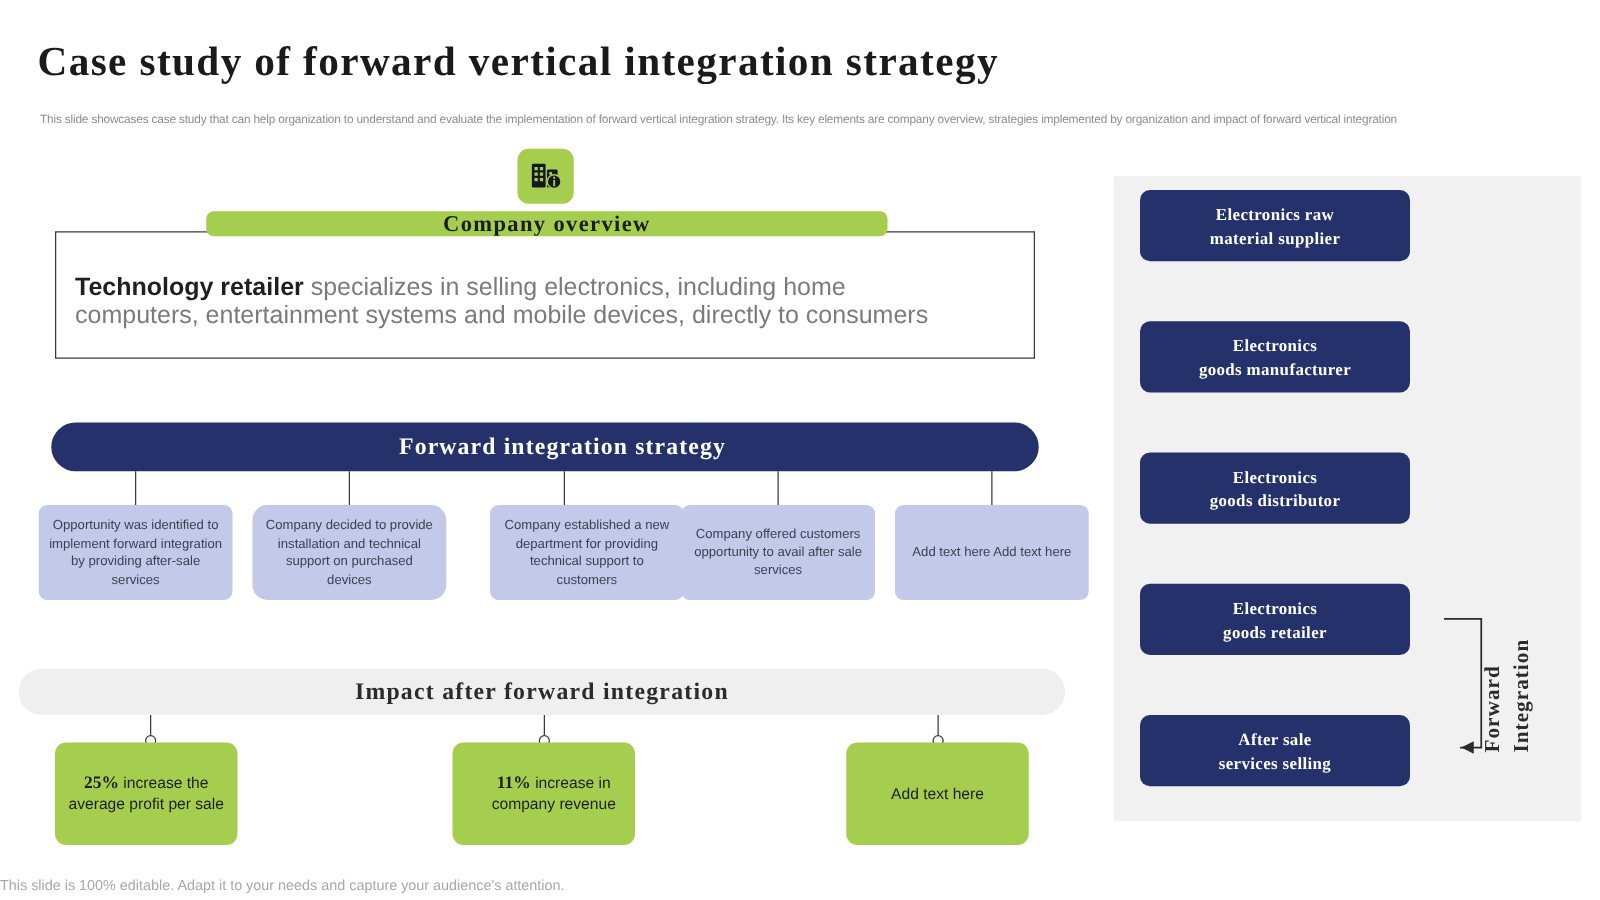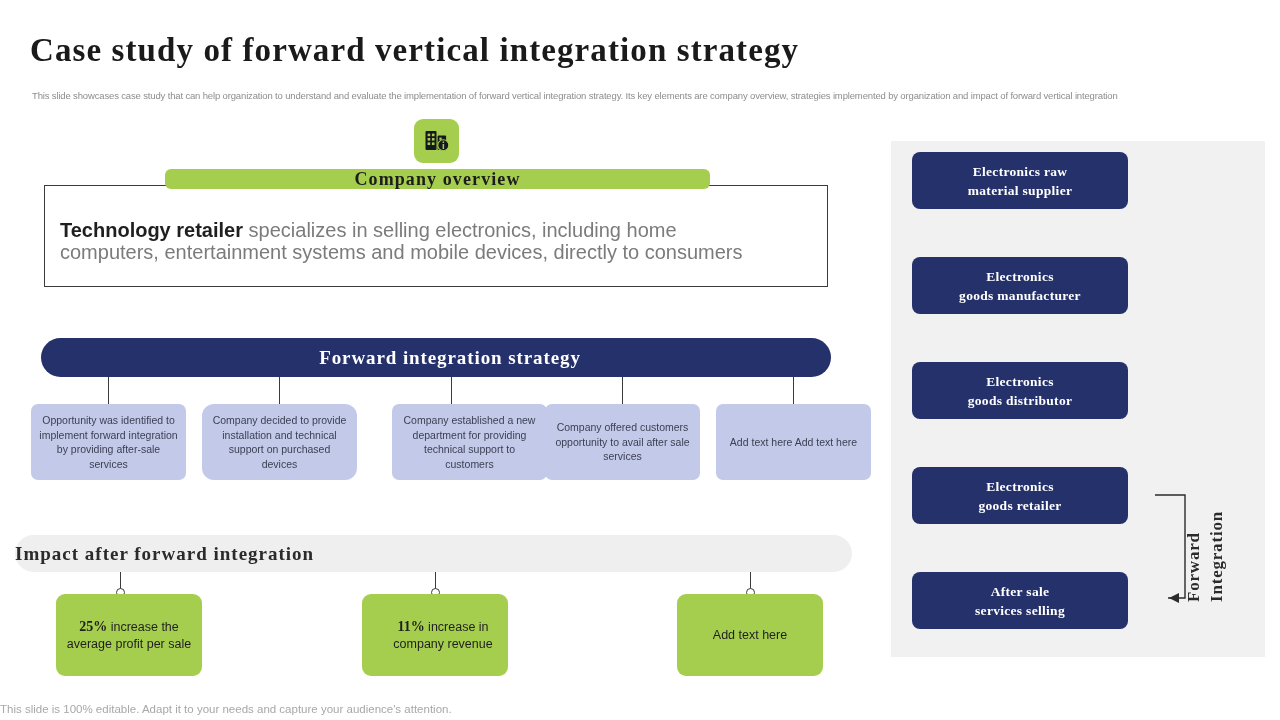--- a/index.html
+++ b/index.html
@@ -149,21 +149,21 @@
   #impact-bar {
     position: absolute;
     left: 15px;
     top: 535px;
     width: 837px;
     height: 37px;
     background: #efefef;
     border-radius: 18.5px;
     display: flex;
     align-items: center;
-    justify-content: flex-start;
+    justify-content: center;
   }
   #impact-bar-label {
     font-family: "Liberation Serif", serif;
     font-size: 19px;
     font-weight: 700;
     color: #2b2b2b;
     letter-spacing: 1px;
   }
   .impact-connector {
     position: absolute;
@@ -332,21 +332,21 @@
   <span id="impact-bar-label">Impact after forward integration</span>
 </div>
 
 <div class="impact-connector" style="left:120px;"></div>
 <div class="impact-node" style="left:116px;"></div>
 <div class="impact-connector" style="left:435px;"></div>
 <div class="impact-node" style="left:431px;"></div>
 <div class="impact-connector" style="left:750px;"></div>
 <div class="impact-node" style="left:746px;"></div>
 
-<div class="impact-card" style="left:56px;">
+<div class="impact-card" style="left:44px;">
   <span class="impact-card-label"><b>25%</b><span> increase the average profit per sale</span></span>
 </div>
 <div class="impact-card" style="left:362px;padding-left:24px;">
   <span class="impact-card-label"><b>11%</b><span> increase in company revenue</span></span>
 </div>
 <div class="impact-card" style="left:677px;">
   <span class="impact-card-label"><b></b><span>Add text here</span></span>
 </div>
 
 <div id="chain-panel"></div>

